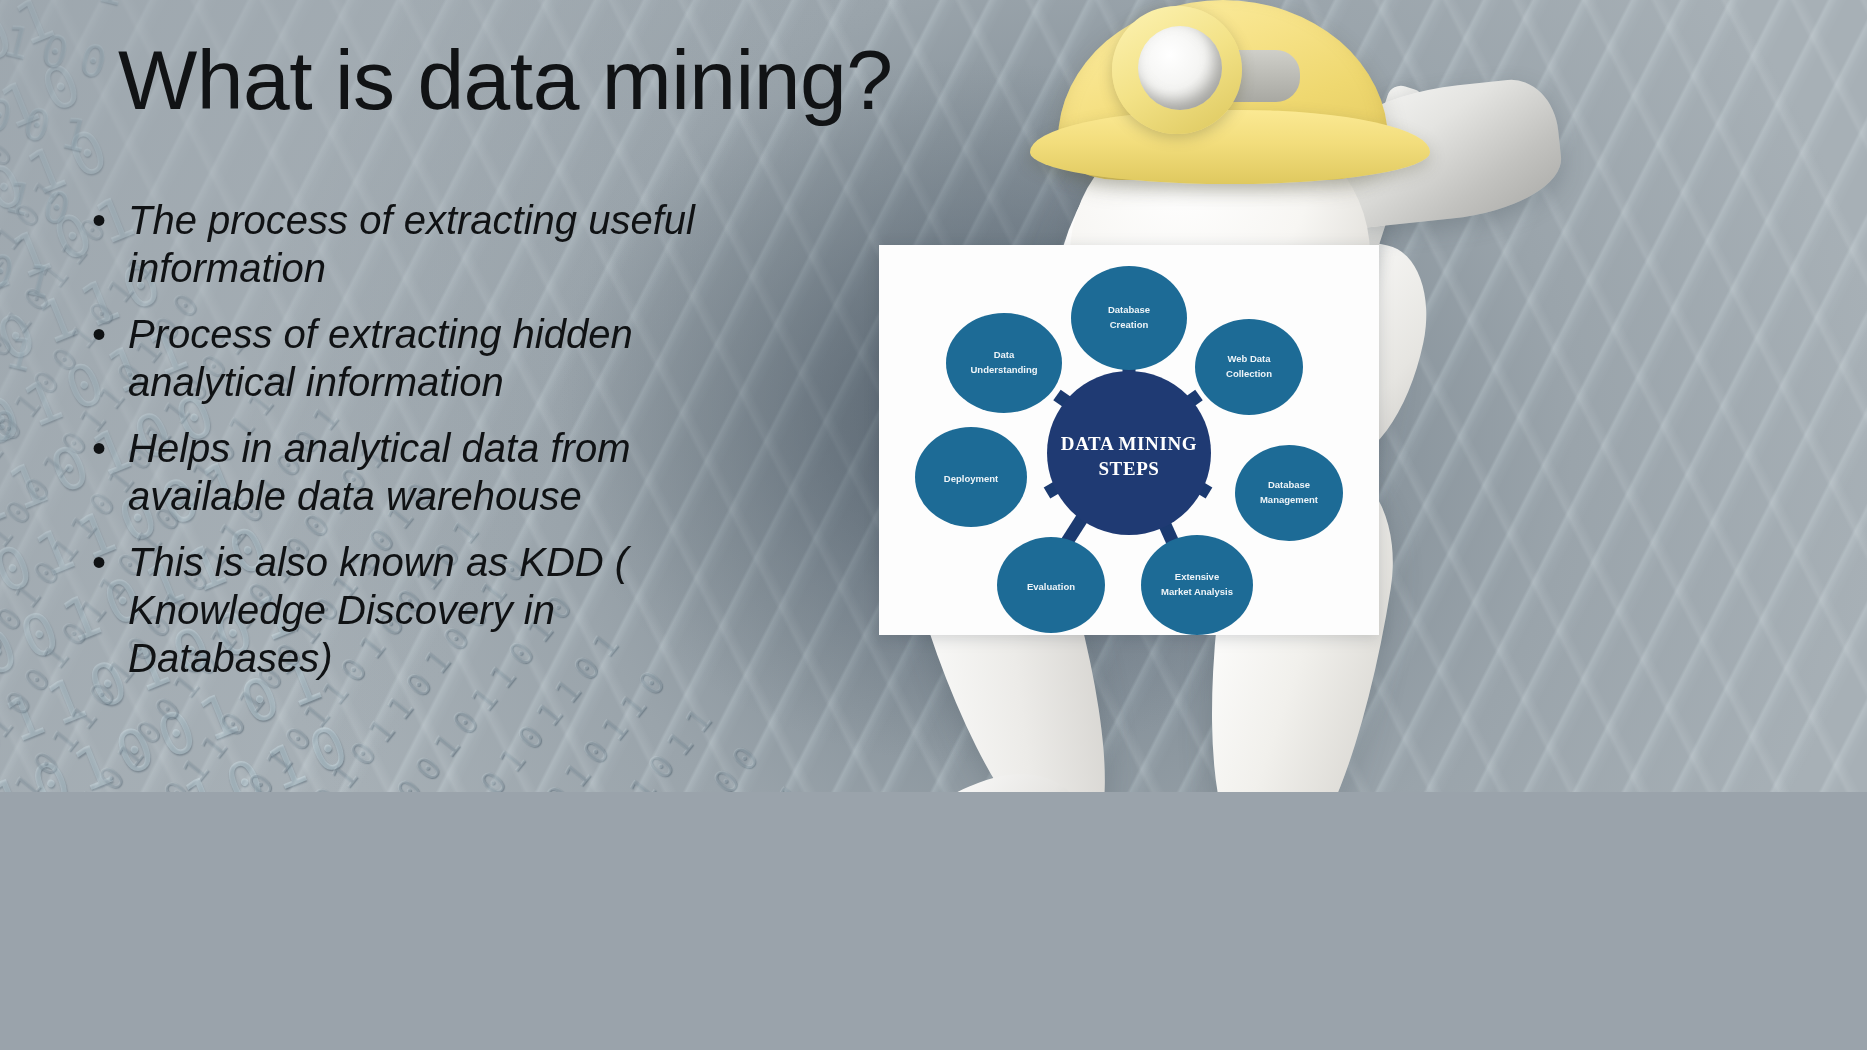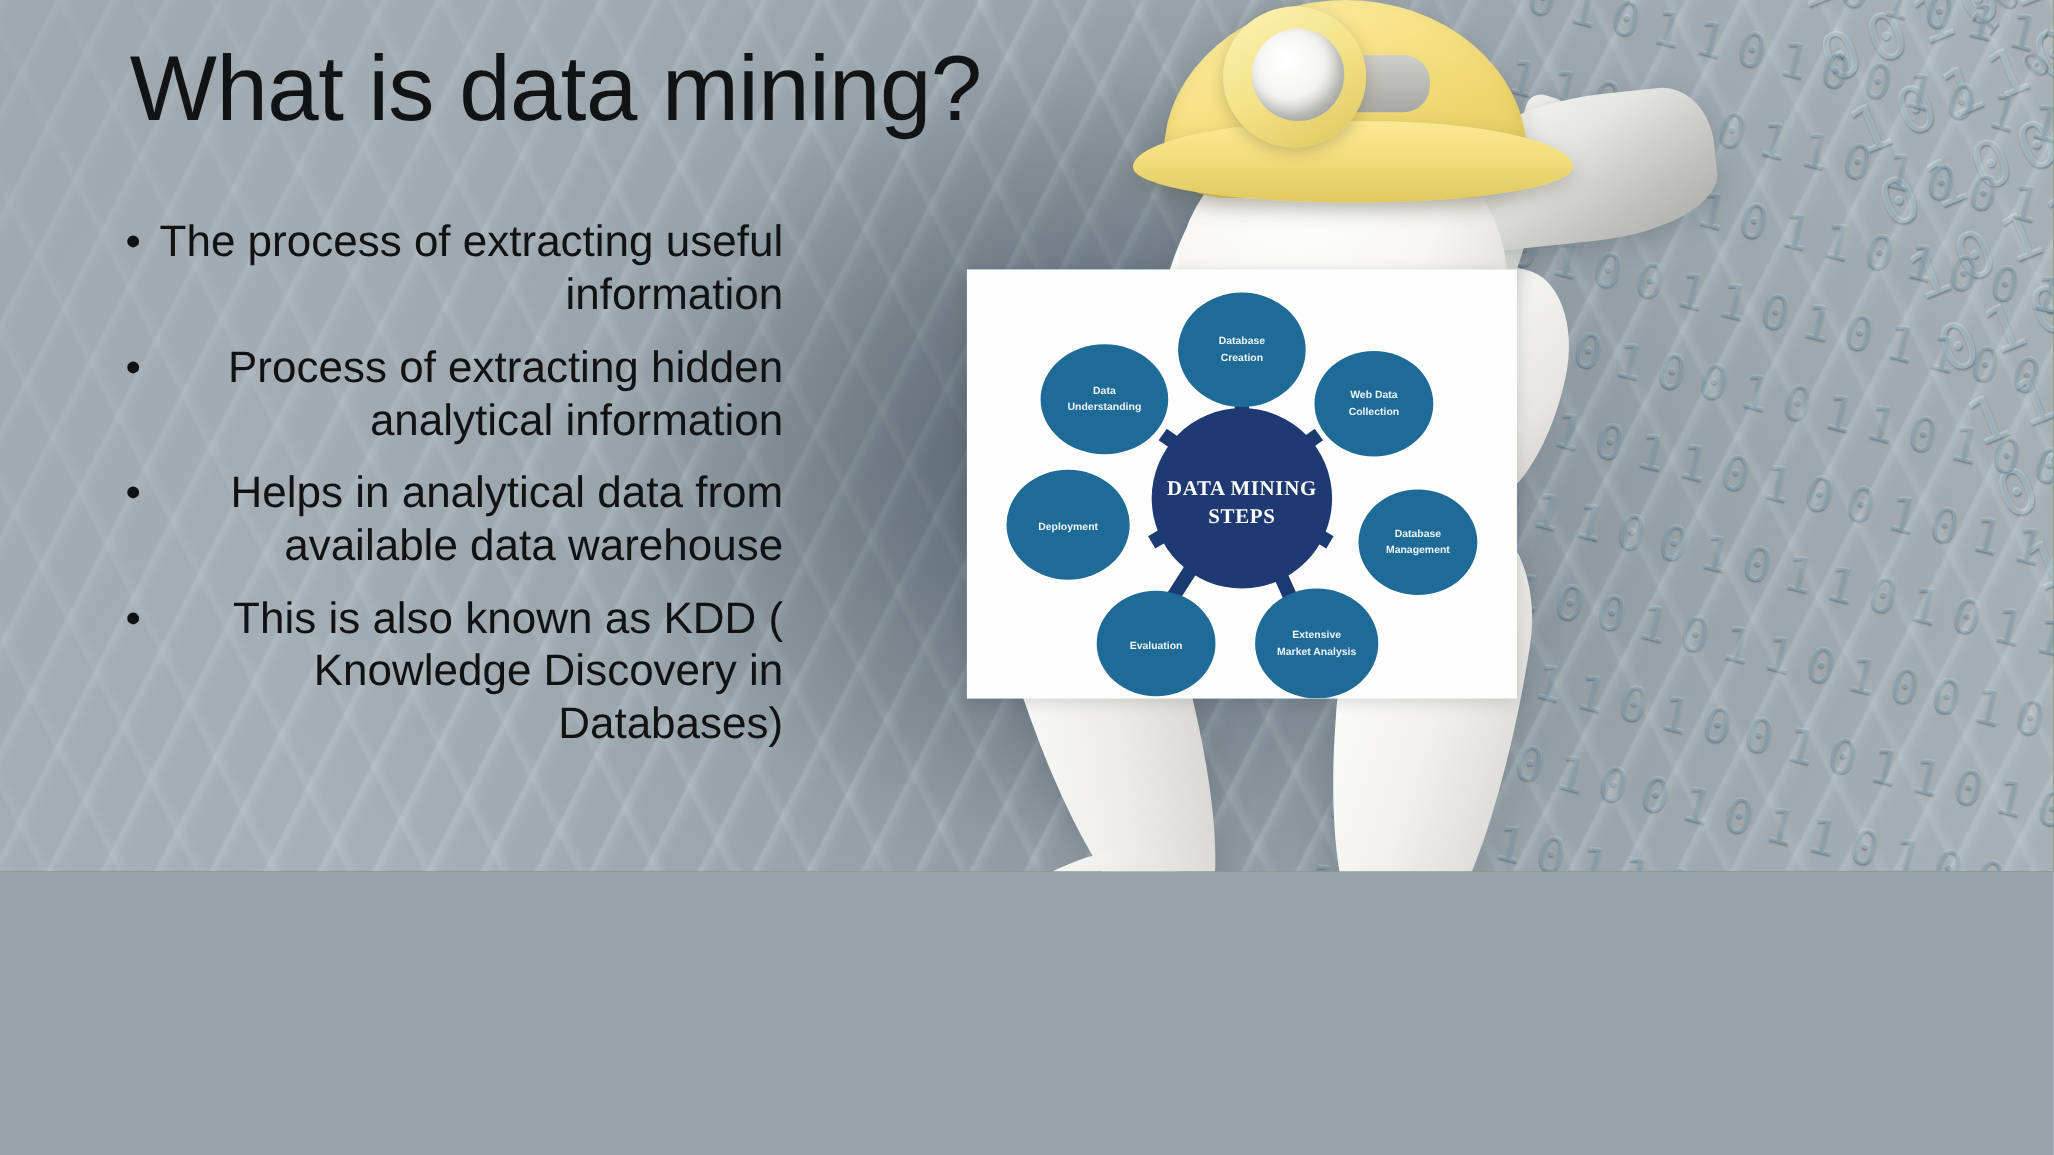--- a/index.html
+++ b/index.html
@@ -8,22 +8,21 @@
     font-family:"Liberation Sans", sans-serif;
     background:#9aa3ab;
     position:relative;
   }
 
   
   .slide {
     position:absolute; inset:0;
     width:1867px; height:792px;
     overflow:hidden;
-    background:#4d7c0f;
-    text-align:right;
+    background:#3b82f6;
   }
 
   
   .bg-layer { position:absolute; inset:0; overflow:hidden; }
 
   .bg-base {
     position:absolute; inset:0;
     background:
       radial-gradient(ellipse 820px 760px at 57% 56%, #6f7d8a 0%, #7e8a95 22%, #8c979f 42%, #9aa4ab 62%, #a7b0b6 100%);
   }
@@ -207,21 +206,21 @@
     margin-bottom:18px;
     color:#101214;
     font-size:40px; line-height:1.20;
   }
   .bullet-dot {
     flex:0 0 auto;
     width:36px;
     font-size:40px; line-height:1.20;
     color:#101214;
   }
-  .bullet-text { flex:1 1 auto; }
+  .bullet-text { flex:1 1 auto;font-style:italic; }
 
   
   .diagram {
     position:absolute; left:879px; top:245px;
     width:500px; height:390px;
     background:#fdfdfd;
     box-shadow:0 3px 14px rgba(40,50,60,.18);
     overflow:hidden;
   }
   .diagram svg { display:block; width:500px; height:390px; }

